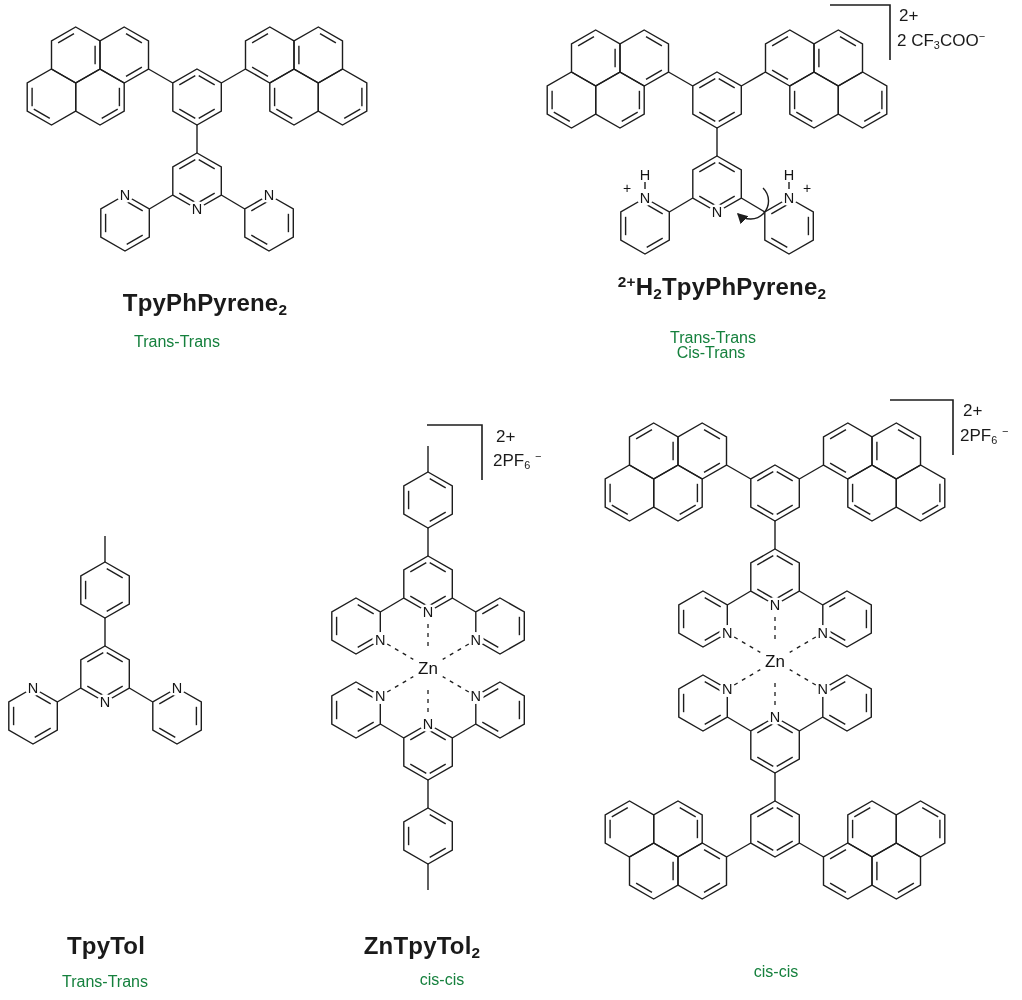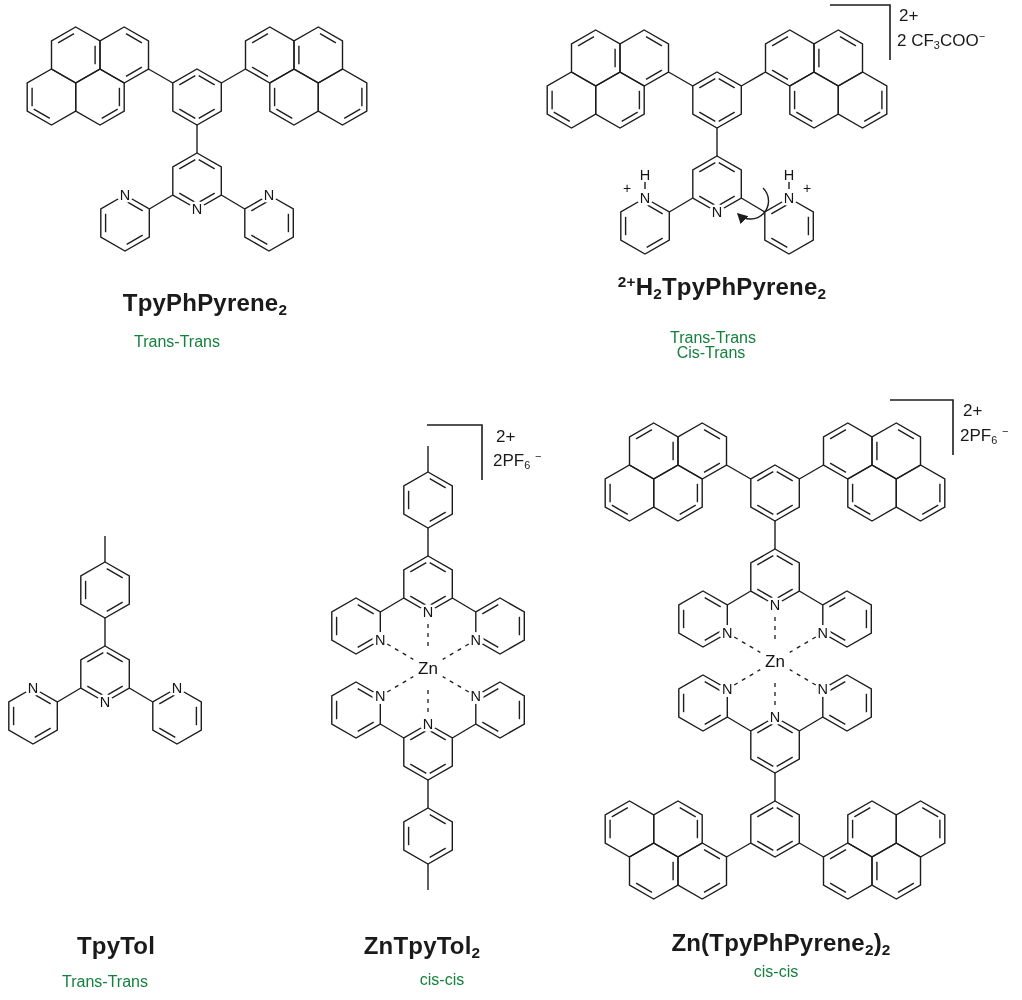--- a/index.html
+++ b/index.html
@@ -384,25 +384,24 @@
 
   <div class="mname" style="left:205px;top:289px"><span>TpyPhPyrene</span><span class="sub">2</span></div>
   <div class="mcap" style="left:177px;top:333px">Trans-Trans</div>
 
   <div class="mname" style="left:722px;top:273px"><span class="sup">2+</span><span>H</span><span class="sub">2</span><span>TpyPhPyrene</span><span class="sub">2</span></div>
   <div class="mcap" style="left:713px;top:329px">Trans-Trans</div>
   <div class="mcap" style="left:711px;top:344px">Cis-Trans</div>
   <div class="ion" style="left:899px;top:6px">2+</div>
   <div class="ion" style="left:897px;top:31px"><span>2 CF</span><span class="sub">3</span><span>COO</span><span class="sup">−</span></div>
 
-  <div class="mname" style="left:116px;top:932px"><span>TpyTol</span></div>
+  <div class="mname" style="left:106px;top:932px"><span>TpyTol</span></div>
   <div class="mcap" style="left:105px;top:973px">Trans-Trans</div>
 
   <div class="mname" style="left:422px;top:932px"><span>ZnTpyTol</span><span class="sub">2</span></div>
   <div class="mcap" style="left:442px;top:971px">cis-cis</div>
   <div class="ion" style="left:496px;top:427px">2+</div>
   <div class="ion" style="left:493px;top:451px"><span>2PF</span><span class="sub">6</span><span> </span><span class="sup">−</span></div>
 
-  <div class="mname" style="left:781px;top:929px"><span>Zn(TpyPhPyrene</span><span class="sub">2</span><span>)</span><span class="sub">2</span></div>
   <div class="mcap" style="left:776px;top:963px">cis-cis</div>
   <div class="ion" style="left:963px;top:401px">2+</div>
   <div class="ion" style="left:960px;top:426px"><span>2PF</span><span class="sub">6</span><span> </span><span class="sup">−</span></div>
 </div>
 
 </body></html>

